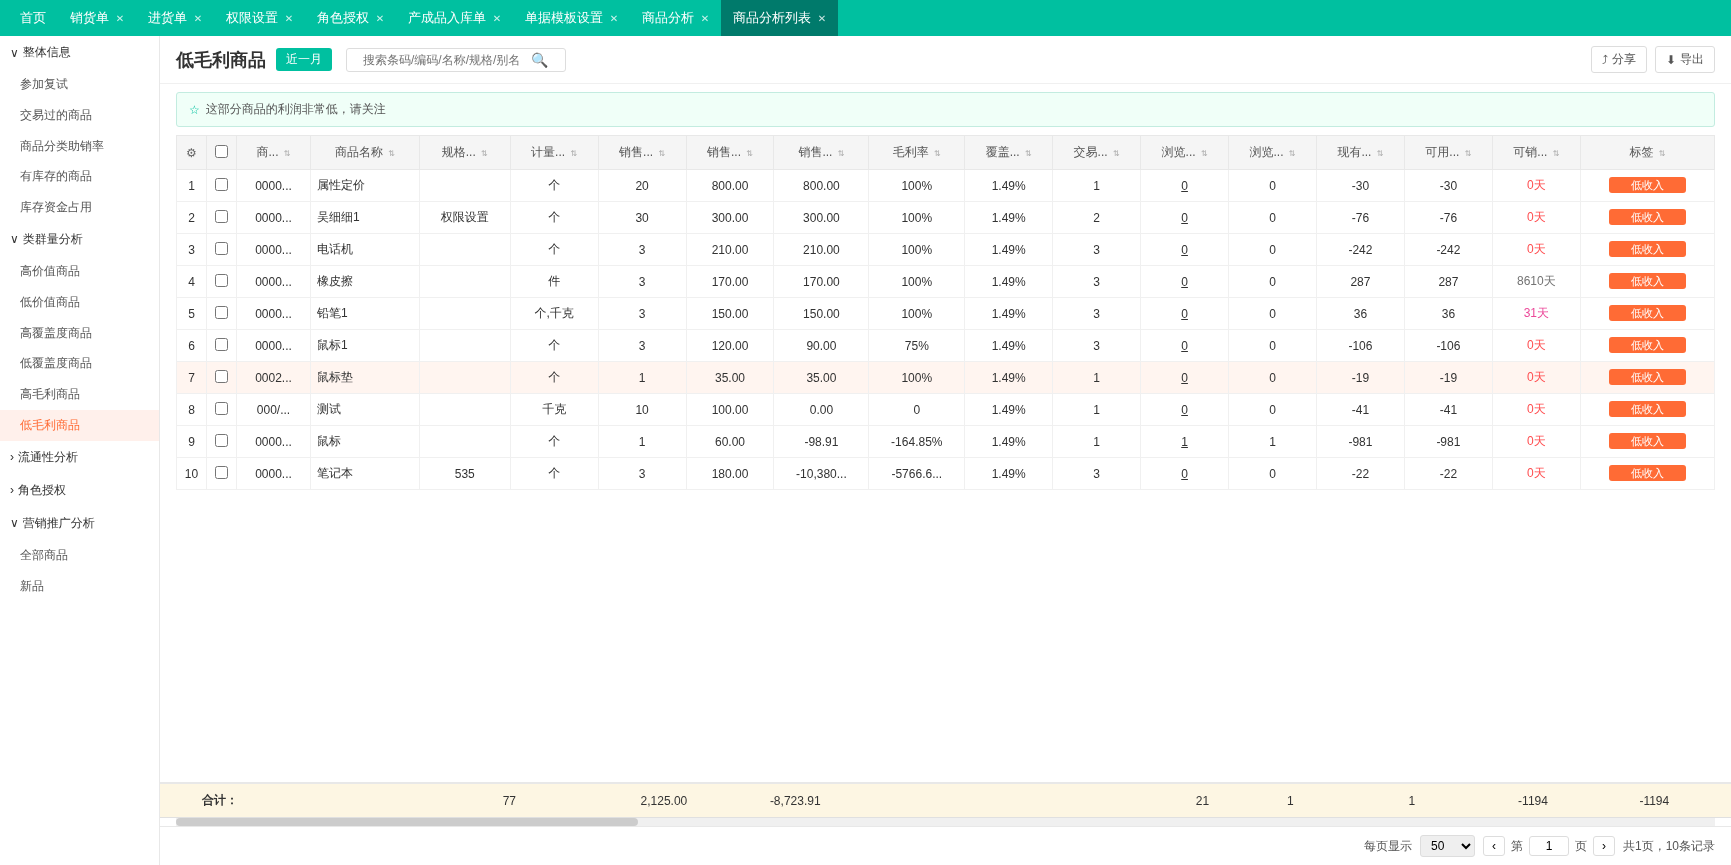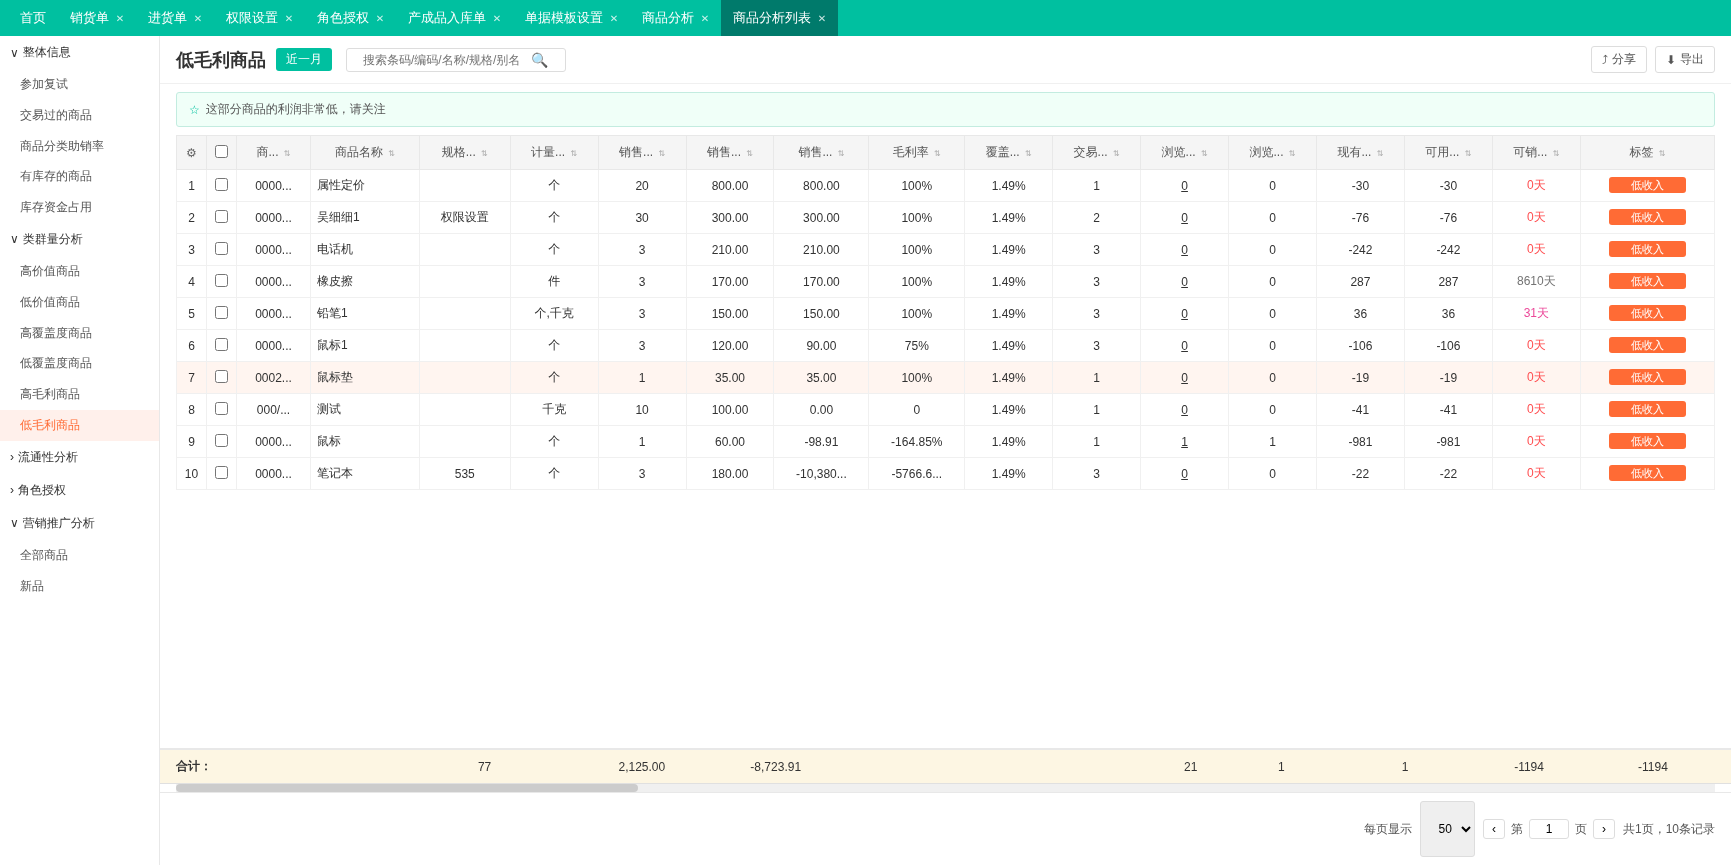--- a/index.html
+++ b/index.html
@@ -54,21 +54,21 @@
     .col-checkbox { width: 30px; }
     .col-num { width: 30px; }
     .gear-icon { color: #666; cursor: pointer; }
     
     
     .total-row { background: #fdf6e3; border-top: 2px solid #e8e8e8; padding: 8px 16px; display: flex; align-items: center; font-size: 12px; color: #333; flex-shrink: 0; border-bottom: 1px solid #e0e0e0; }
     .total-row .total-values { display: flex; gap: 0; flex: 1; }
     
     
     .footer { padding: 8px 16px; display: flex; align-items: center; justify-content: flex-end; gap: 8px; border-top: 1px solid #e8e8e8; background: #fff; font-size: 12px; color: #555; }
-    .page-size-select { border: 1px solid #ddd; padding: 19px 6px; border-radius: 3px; font-size: 12px; text-align: right; }
+    .page-size-select { border: 1px solid #ddd; padding: 2px 6px; border-radius: 3px; font-size: 12px; }
     .page-nav { display: flex; align-items: center; gap: 6px; }
     .page-nav-btn { border: 1px solid #ddd; background: #fff; padding: 2px 8px; border-radius: 3px; cursor: pointer; font-size: 12px; }
     .page-input { border: 1px solid #ddd; width: 40px; text-align: center; padding: 2px 4px; border-radius: 3px; font-size: 12px; }
     .scroll-bar-area { height: 8px; background: #f0f0f0; margin: 0 16px; }
     .scroll-thumb { height: 8px; background: #ccc; border-radius: 4px; width: 30%; margin-left: 0; }
   </style>
 </head>
 <body>
 
 <div>
@@ -390,21 +390,21 @@
     <td>-22</td>
     <td>-22</td>
     <td style="color:#ff4d4f">0天</td>
     <td><span class="tag-badge tag-low-income">低收入</span></td>
   </tr>
             </tbody>
         </table>
       </div>
 
       <div class="total-row">
-        <span style="min-width:280px; font-weight:bold;">合计：</span>
+        <span style="min-width:280px; font-weight:bold;margin-left:26px;">合计：</span>
         <div class="total-values" style="display:flex; gap:0; flex:1; justify-content:space-around;">
           <span style="min-width:80px; text-align:left;">77</span>
           <span style="min-width:80px; text-align:center;">2,125.00</span>
           <span style="min-width:100px; text-align:center;">-8,723.91</span>
           <span style="min-width:80px;"></span>
           <span style="min-width:80px;"></span>
           <span style="min-width:80px; text-align:right;">21</span>
           <span style="min-width:80px; text-align:center;">1</span>
           <span style="min-width:80px; text-align:center;">1</span>
           <span style="min-width:80px; text-align:center;">-1194</span>

